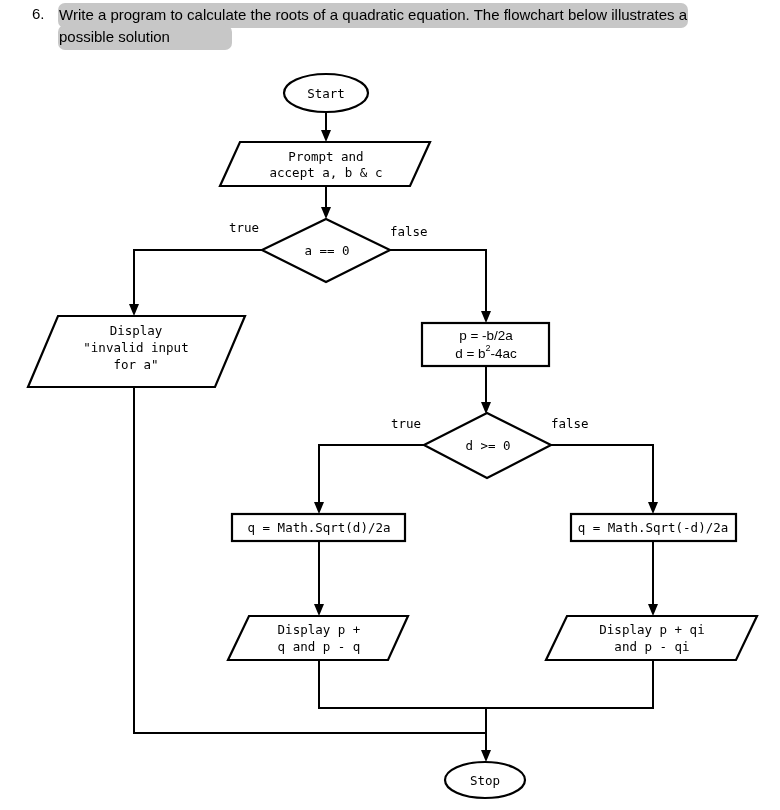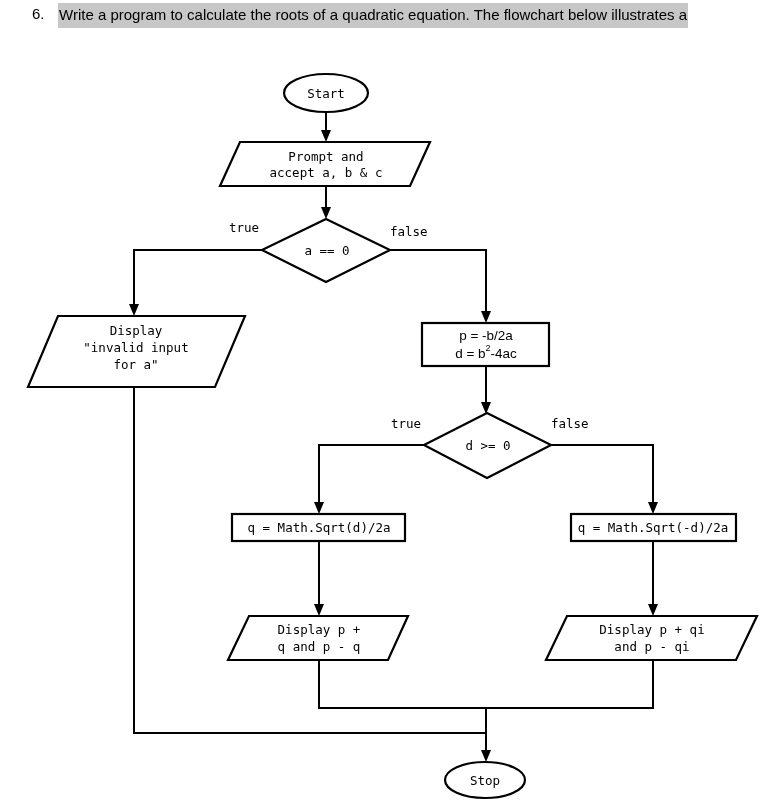--- a/index.html
+++ b/index.html
@@ -32,20 +32,21 @@
   }
   .q-line {
     position: absolute;
     font-size: 15px;
     color: #000;
     background: #c7c7c7;
     font-family: "Liberation Sans", sans-serif;
     white-space: pre;
     line-height: 20px;
     padding: 2px 1px 3px 1px;
+    border-radius: 7px;
   }
   .q-line-1 { left: 58px; top: 3px; }
   .q-line-2 { left: 58px; top: 25px; padding-right: 62px; }
 
   #flow-svg {
     position: absolute;
     left: 0;
     top: 0;
     width: 780px;
     height: 810px;
@@ -81,20 +82,21 @@
   .sup {
     font-size: 9px;
   }
 </style>
 </head>
 <body>
 
 <div id="question-block">
   <span class="q-number">6.</span>
   <span class="q-line q-line-1" style="background: rgb(199, 199, 199);">Write a program to calculate the roots of a quadratic equation. The flowchart below illustrates a</span>
+  <span class="q-line q-line-2" style="background: rgb(199, 199, 199);">possible solution</span>
 </div>
 
 <svg id="flow-svg" viewBox="0 0 780 810">
 
   <g>
 
     <path class="conn" d="M326,112 L326,134" style="stroke: rgb(0, 0, 0);"></path>
     <polygon points="326,142 321,130 331,130" fill="#000"></polygon>
 
     <path class="conn" d="M326,186 L326,210" style="stroke: rgb(0, 0, 0);"></path>

